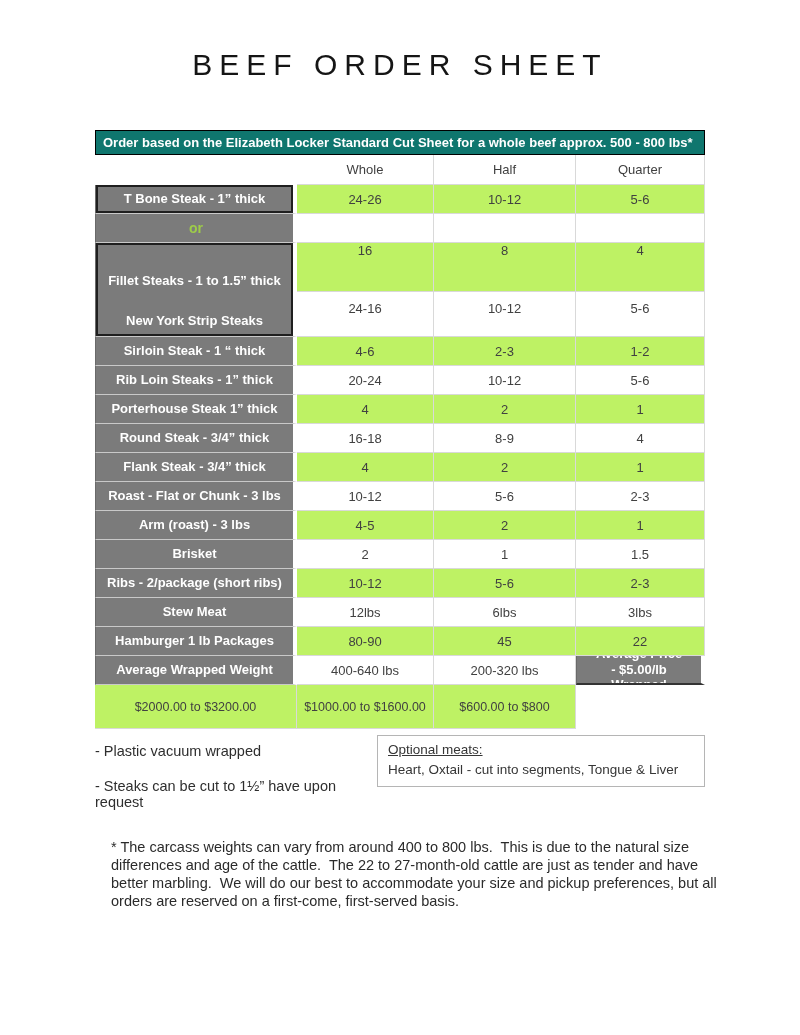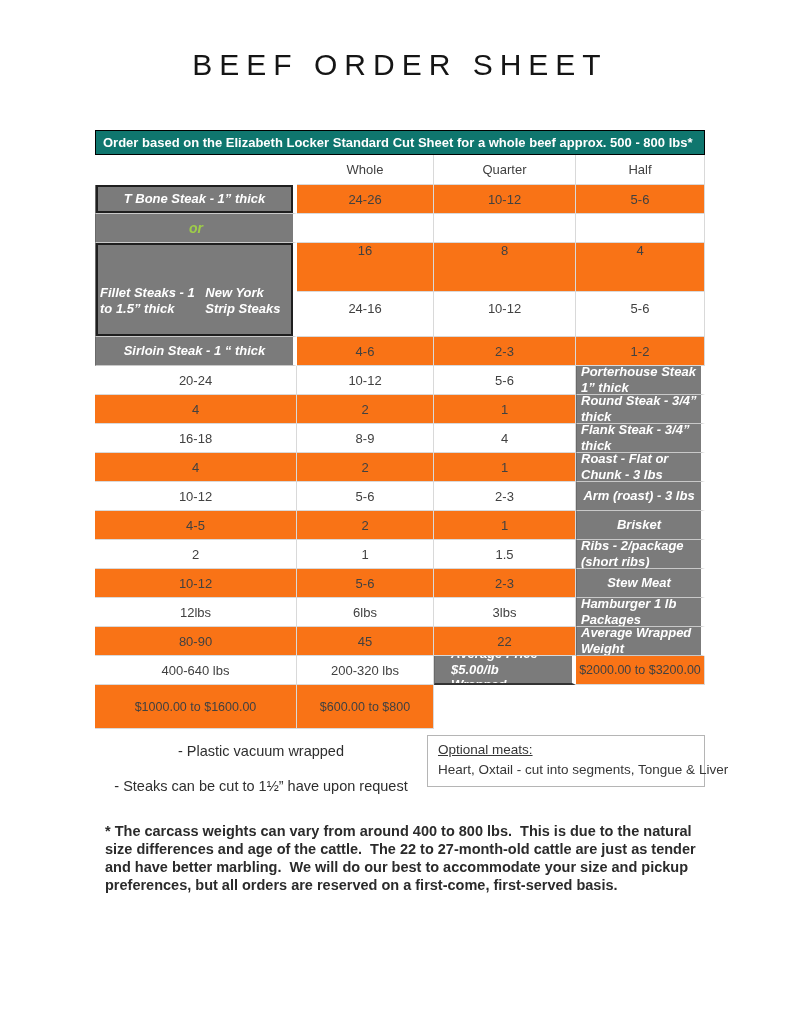--- a/index.html
+++ b/index.html
@@ -41,82 +41,80 @@
     width: 610px;
   }
   .c {
     display: flex; align-items: center; justify-content: center;
     font-size: 13px; color: #414141;
     overflow: hidden;
   }
   .hc { background: #fff; border-right: 1px solid #d9d9d9; border-bottom: 1px solid #d9d9d9; color: #3f3f3f; }
   .corner { background: #fff; border-right: 4px solid #fff; }
   .vc { background: #fff; border-right: 1px solid #d9d9d9; border-bottom: 1px solid #d9d9d9; }
-  .vc.sh { background: #f97316; text-align: center; }
+  .vc.sh { background: #bef264; text-align: center; }
   .lc {
     background: #7b7b7b; color: #ffffff; font-weight: bold;
     border-right: 4px solid #ffffff;
     border-bottom: 1px solid #c9c9c9;
     border-left: 1px solid #6a6a6a;
-    text-align: left; padding: 0 4px; line-height: 1.2;
+    text-align: center; padding: 0 4px; line-height: 1.2;
     position: relative;
-    font-style: italic;
   }
   .boxed::after {
     content: ""; position: absolute; inset: 0;
     border: 2px solid #1f1f1f; pointer-events: none;
   }
   .or-cell { color: #9ecc49; font-size: 14px; padding-left: 7px; }
   .fillet {
     grid-row: span 2;
-    flex-direction: row; justify-content: space-between;
+    flex-direction: column; justify-content: space-between;
     padding: 30px 4px 7px;
   }
   .vtop  { align-items: flex-start; }
   .vtop2 { align-items: flex-start; padding-top: 9px; }
   .avg-label { padding: 0 16px; border-bottom: 2px solid #333; }
   .price { font-size: 12.5px; white-space: nowrap; }
 
   .below { display: flex; margin-top: 4px; }
-  .notes { flex: 1; text-align: center; }
+  .notes { flex: 1; }
   .notes p { margin: 0; font-size: 14.5px; color: #2e2e2e; }
   .note-1 { margin-top: 10px !important; }
   .note-2 { margin-top: 19px !important; }
   .opt-box {
-    width: 278px; align-self: flex-start;
+    width: 328px; align-self: flex-start;
     border: 1px solid #b5b5b5;
     padding: 6px 10px 9px;
     font-size: 13.5px; color: #363636;
     margin-top: 2px;
   }
   .opt-title { text-decoration: underline; }
   .opt-body { margin-top: 5px; white-space: nowrap; }
 
   .footnote {
-    margin: 29px 10px 0; width: 612px;
+    margin: 29px 16px 0; width: 612px;
     font-size: 14.5px; line-height: 1.24; color: #2b2b2b;
     white-space: pre-wrap;
-    font-weight: bold;
   }
 </style>
 </head>
 <body>
 
 <div class="page">
   <h1 class="title">BEEF ORDER SHEET</h1>
 
   <div class="content">
     <div class="banner">Order based on the Elizabeth Locker Standard Cut Sheet for a whole beef approx. 500 - 800 lbs*</div>
 
     <div class="grid">
 
       <div class="c corner"></div>
       <div class="c hc">Whole</div>
+      <div class="c hc">Half</div>
       <div class="c hc">Quarter</div>
-      <div class="c hc">Half</div>
 
       <div class="c lc boxed">T Bone Steak - 1” thick</div>
       <div class="c vc sh">24-26</div>
       <div class="c vc sh">10-12</div>
       <div class="c vc sh">5-6</div>
 
       <div class="c lc or-cell">or</div>
       <div class="c vc"></div>
       <div class="c vc"></div>
       <div class="c vc"></div>
@@ -130,20 +128,21 @@
       <div class="c vc sh vtop">4</div>
       <div class="c vc vtop2">24-16</div>
       <div class="c vc vtop2">10-12</div>
       <div class="c vc vtop2">5-6</div>
 
       <div class="c lc">Sirloin Steak - 1 “ thick</div>
       <div class="c vc sh">4-6</div>
       <div class="c vc sh">2-3</div>
       <div class="c vc sh">1-2</div>
 
+      <div class="c lc">Rib Loin Steaks - 1” thick</div>
       <div class="c vc">20-24</div>
       <div class="c vc">10-12</div>
       <div class="c vc">5-6</div>
 
       <div class="c lc">Porterhouse Steak 1” thick</div>
       <div class="c vc sh">4</div>
       <div class="c vc sh">2</div>
       <div class="c vc sh">1</div>
 
       <div class="c lc">Round Steak - 3/4” thick</div>

